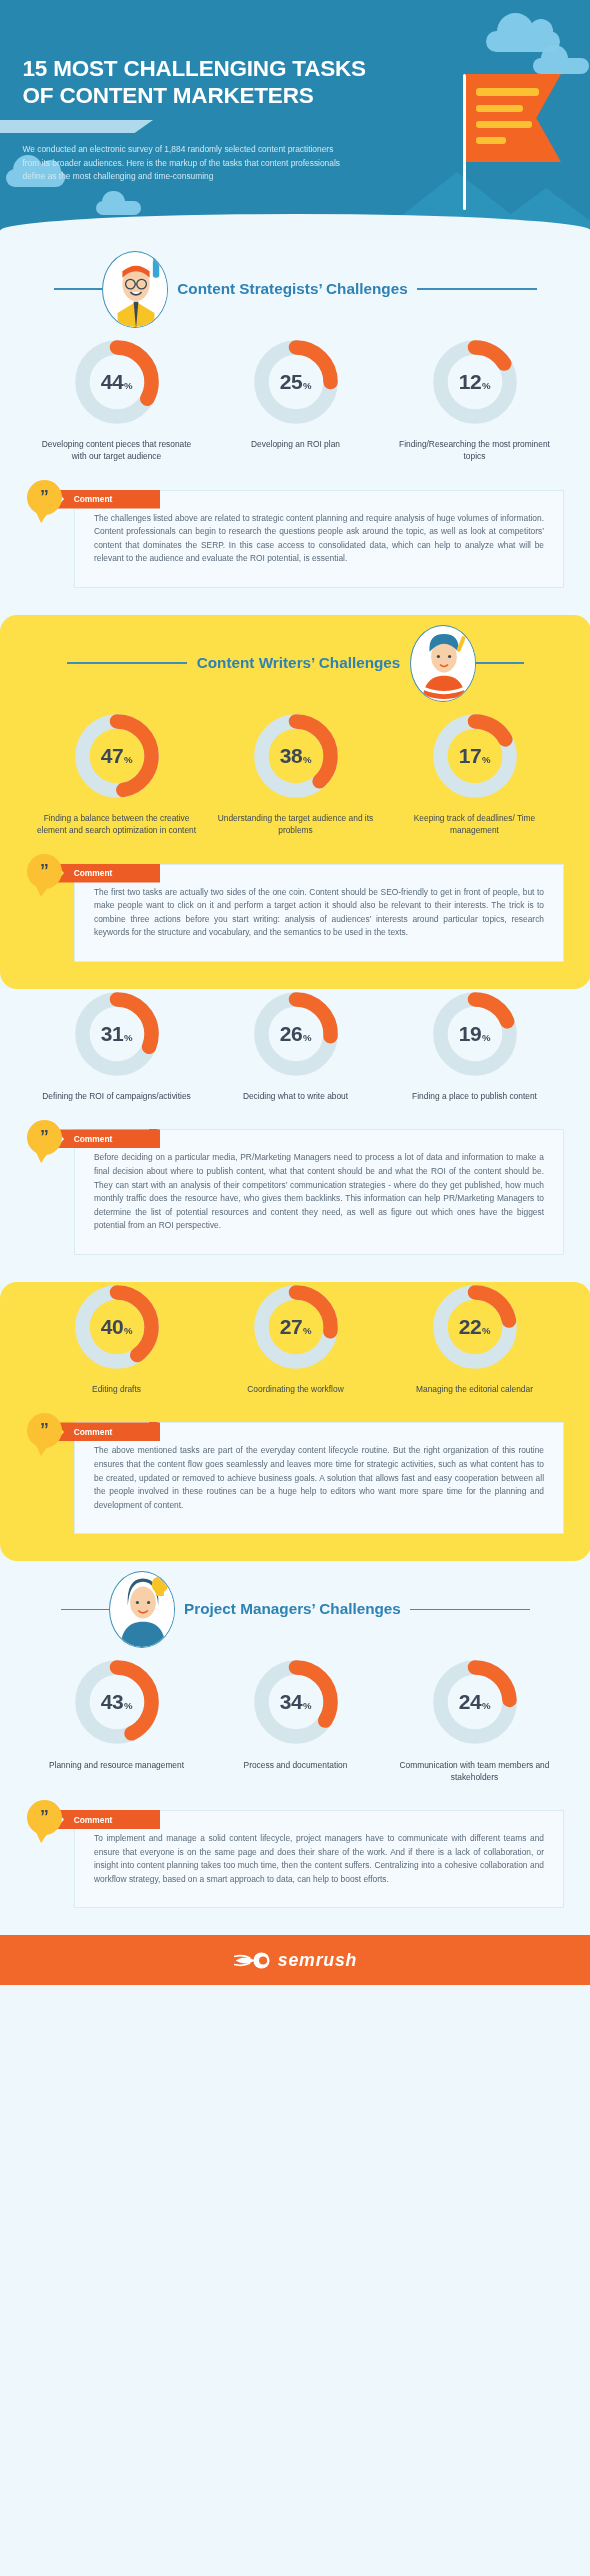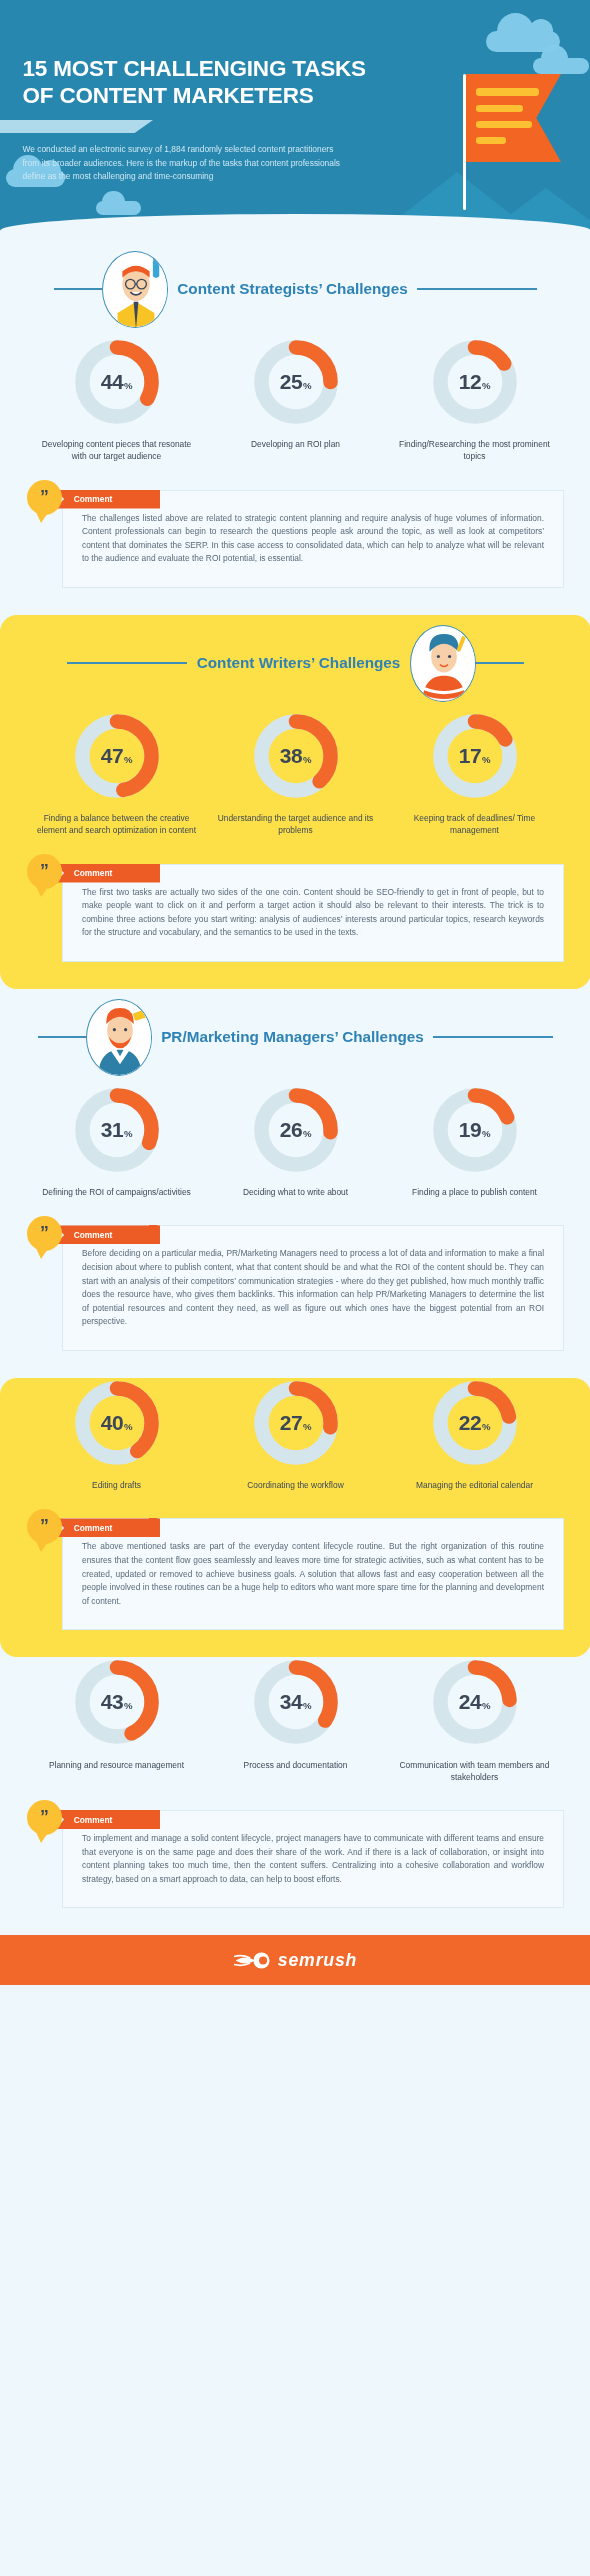--- a/index.html
+++ b/index.html
@@ -122,21 +122,21 @@
     display:flex; align-items:center; padding-left:17.7px;
     clip-path: polygon(0 0, 100% 0, 100% 100%, 0 100%, 8px 50%);
     z-index:2;
   }
   .ribbon-tail {
     position:absolute; left:122px; top:0; width:0; height:0;
     border-top:9.6px solid #ed5c24; border-bottom:9.6px solid #ed5c24;
     border-right:9.6px solid transparent; z-index:2;
   }
   .comment-box {
-    margin-left:35px; border:0.8px solid #dcebf2; background:#f4fafd;
+    margin-left:47px; border:0.8px solid #dcebf2; background:#f4fafd;
     padding:21px 19px 21px 19px; min-height:72px;
     font-size:8.4px; line-height:1.62; color:#5a6a7a; text-align:justify;
   }
 
   
   .band-white { background:#fde047;border-radius:17px; }
   .band-light { background:#eff8fc; }
 
   
   .footer {
@@ -306,36 +306,20 @@
         </div>
         <div class="comment-wrap">
           <div class="bubble">”</div>
      <div class="ribbon">Comment</div>
      <div class="ribbon-tail"></div>
      <div class="comment-box">The first two tasks are actually two sides of the one coin. Content should be SEO-friendly to get in front of people, but to make people want to click on it and perform a target action it should also be relevant to their interests. The trick is to combine three actions before you start writing: analysis of audiences’ interests around particular topics, research keywords for the structure and vocabulary, and the semantics to be used in the texts.</div>
         </div>
         <div style="height: 27px;"></div>
       </div>
       <div class="section band-light">
-        <div class="sec-head">
-          <div class="rule" style="width: 48px;"></div>
-          <div class="avatar-ring"><svg width="66" height="77" viewBox="0 0 82 96">
-      <ellipse cx="41" cy="48" rx="40" ry="47" fill="#ffffff"></ellipse>
-      <path d="M41 62 C22 62 14 76 14 96 L68 96 C68 76 60 62 41 62 Z" fill="#2d7fa8"></path>
-      <path d="M30 64 L41 80 L52 64 L46 61 L41 70 L36 61 Z" fill="#ffffff"></path>
-      <ellipse cx="41" cy="38" rx="16" ry="20" fill="#f7cfa8"></ellipse>
-      <path d="M24 30 q17 -18 34 0 q1 -20 -17 -20 q-18 0 -17 20 Z" fill="#ef5b25"></path>
-      <path d="M27 46 q14 16 28 0 q-4 14 -14 14 q-10 0 -14 -14 Z" fill="#ef5b25"></path>
-      <circle cx="34" cy="37" r="2" fill="#3c4858"></circle>
-      <circle cx="48" cy="37" r="2" fill="#3c4858"></circle>
-      <rect x="58" y="14" width="16" height="10" rx="2" fill="#f7c325" transform="rotate(-18 66 19)"></rect>
-            </svg></div>
-          <div class="sec-title">PR/Marketing Managers’ Challenges</div>
-          <div class="rule" style="width: 120px;"></div>
-        </div>
         <div class="donuts">
           <div class="donut-cell">
             <div class="donut">
          <svg width="90" height="90" viewBox="0 0 112 112">
     <circle cx="56" cy="56" r="43" fill="none" stroke="#d4e5ec" stroke-width="18"></circle>
     <circle cx="56" cy="56" r="43" fill="none" stroke="#f2682a" stroke-width="18" stroke-linecap="round" stroke-dasharray="83.75486014470388 186.42210806401832" stroke-dashoffset="0" transform="rotate(-90 56 56)"></circle>
   </svg>
          <div class="donut-val">
            <span>31</span>
                 <span class="pct">%</span>
@@ -422,20 +406,35 @@
         </div>
         <div class="comment-wrap">
           <div class="bubble">”</div>
      <div class="ribbon">Comment</div>
      <div class="ribbon-tail"></div>
      <div class="comment-box">The above mentioned tasks are part of the everyday content lifecycle routine. But the right organization of this routine ensures that the content flow goes seamlessly and leaves more time for strategic activities, such as what content has to be created, updated or removed to achieve business goals. A solution that allows fast and easy cooperation between all the people involved in these routines can be a huge help to editors who want more spare time for the planning and development of content.</div>
         </div>
         <div style="height: 27px;"></div>
       </div>
       <div class="section band-light">
+        <div class="sec-head">
+          <div class="rule" style="width: 48px;"></div>
+          <div class="avatar-ring"><svg width="66" height="77" viewBox="0 0 82 96">
+      <ellipse cx="41" cy="48" rx="40" ry="47" fill="#ffffff"></ellipse>
+      <path d="M41 62 C21 62 13 76 13 96 L69 96 C69 76 61 62 41 62 Z" fill="#2d7fa8"></path>
+      <ellipse cx="41" cy="38" rx="16" ry="20" fill="#f7cfa8"></ellipse>
+      <path d="M22 42 q2 -30 19 -30 q17 0 19 30 q2 -34 -19 -34 q-21 0 -19 34 Z" fill="#2d5d7a"></path>
+      <circle cx="34" cy="38" r="2" fill="#3c4858"></circle>
+      <circle cx="48" cy="38" r="2" fill="#3c4858"></circle>
+      <path d="M35 48 q6 6 12 0" stroke="#ef5b25" stroke-width="2" fill="none"></path>
+      <path d="M62 6 q10 0 10 10 q0 6 -5 9 l0 5 l-10 0 l0 -5 q-5 -3 -5 -9 q0 -10 10 -10 Z" fill="#f7c325"></path>
+            </svg></div>
+          <div class="sec-title">Project Managers’ Challenges</div>
+          <div class="rule" style="width: 120px;"></div>
+        </div>
         <div class="donuts">
           <div class="donut-cell">
             <div class="donut">
          <svg width="90" height="90" viewBox="0 0 112 112">
     <circle cx="56" cy="56" r="43" fill="none" stroke="#d4e5ec" stroke-width="18"></circle>
     <circle cx="56" cy="56" r="43" fill="none" stroke="#f2682a" stroke-width="18" stroke-linecap="round" stroke-dasharray="116.17609632975055 154.00087187897165" stroke-dashoffset="0" transform="rotate(-90 56 56)"></circle>
   </svg>
          <div class="donut-val">
            <span>43</span>
                 <span class="pct">%</span>

